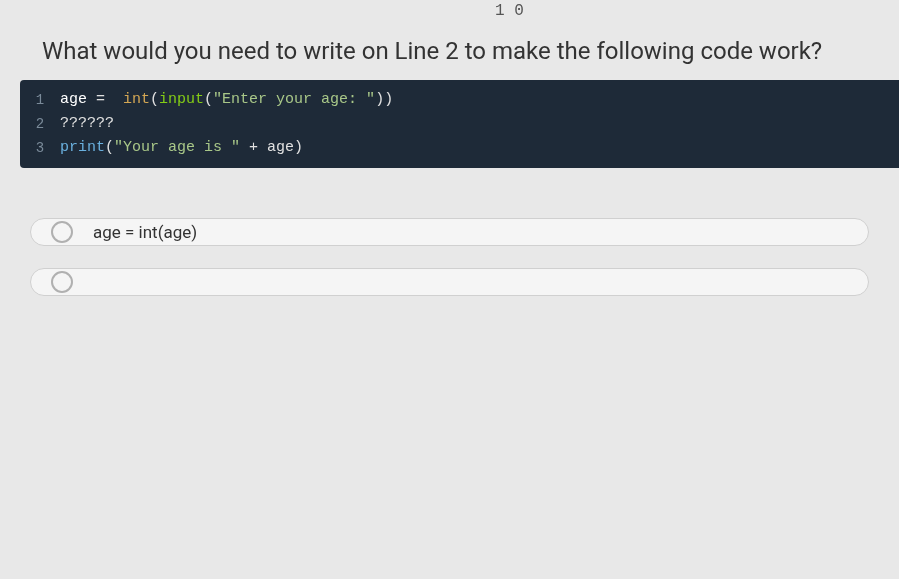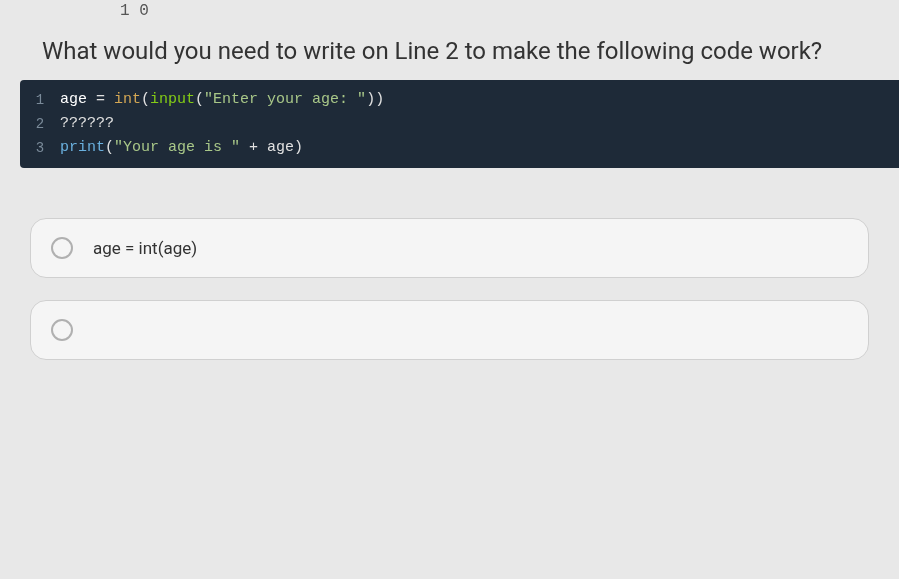--- a/index.html
+++ b/index.html
@@ -5,20 +5,21 @@
     * { margin: 0; padding: 0; box-sizing: border-box; }
     body {
       font-family: -apple-system, BlinkMacSystemFont, 'Segoe UI', Roboto, sans-serif;
       background: #e8e8e8;
       padding: 0;
       width: 899px;
       height: 579px;
       overflow: hidden;
     }
     .page-counter {
+      text-align: center;
       color: #555;
       font-family: 'Courier New', monospace;
       font-size: 16px;
       padding: 2px 0;
       margin-left: 120px;
     }
     .question-text {
       font-size: 24px;
       color: #333;
       padding: 15px 30px 15px 42px;
@@ -44,33 +45,33 @@
       user-select: none;
       font-size: 14px;
     }
     .code-content {
       color: #e0e0e0;
       flex: 1;
     }
     .kw-var { color: #ffffff; }
     .kw-op { color: #e0e0e0; }
     .kw-func { color: #84cc16; }
-    .kw-builtin { color: #d4a754; }
+    .kw-builtin { color: #d4a754; margin-left: 9px; }
     .kw-string { color: #a8c788; }
     .kw-print { color: #6ab0de; }
     .kw-unknown { color: #e0e0e0; }
     
     .options-container {
       padding: 50px 30px 0 30px;
     }
     .option {
       background: #f5f5f5;
       border: 1px solid #d0d0d0;
       border-radius: 16px;
-      padding: 18px 20px;
+      padding: 2px 20px;
       margin-bottom: 22px;
       display: flex;
       align-items: center;
       cursor: pointer;
     }
     .radio-circle {
       width: 22px;
       height: 22px;
       border: 2px solid #b0b0b0;
       border-radius: 50%;

